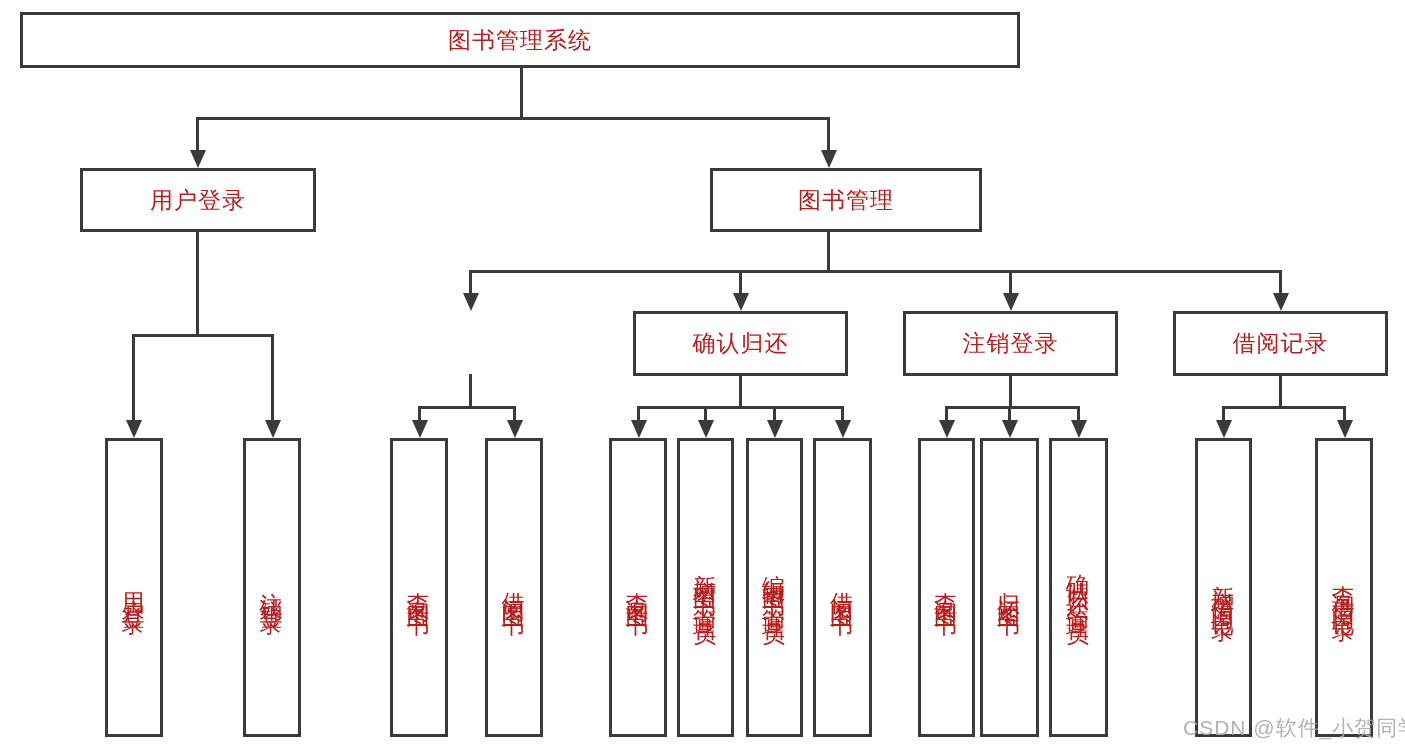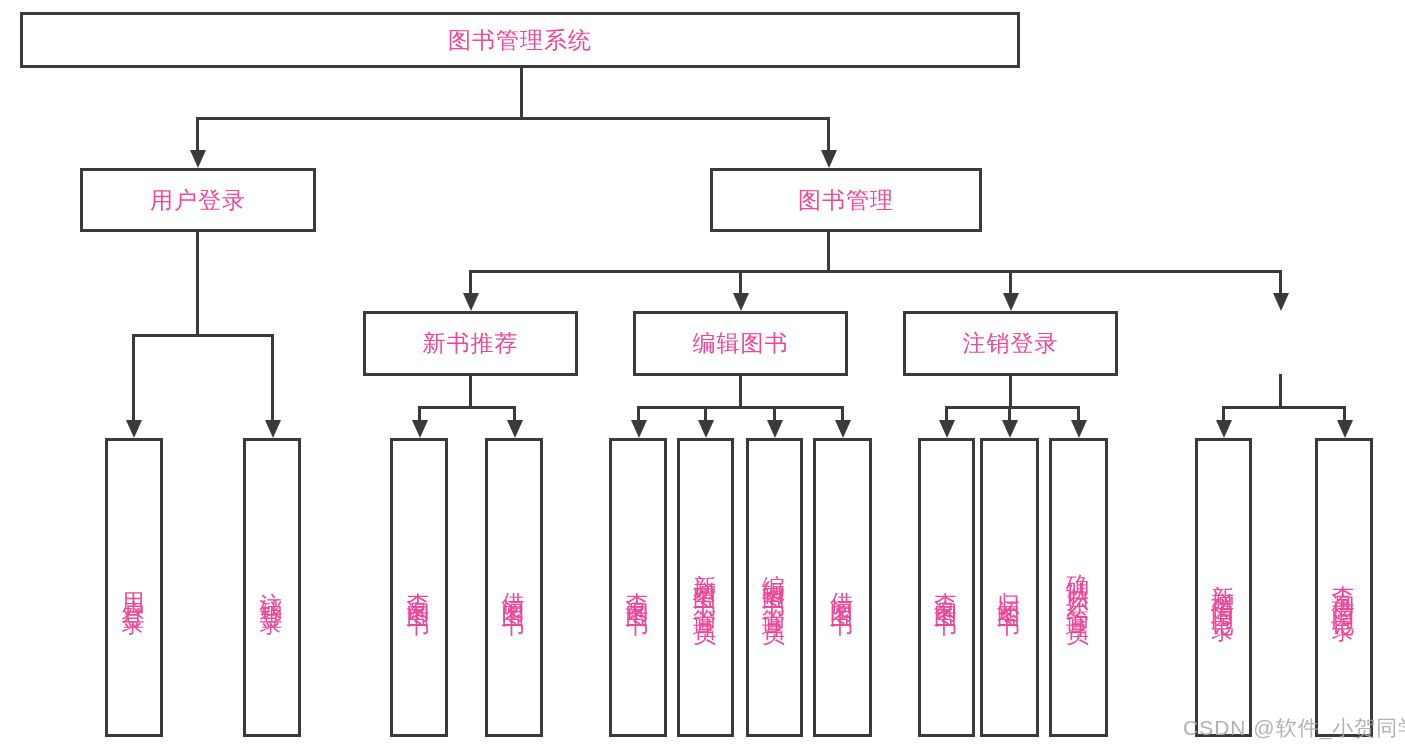--- a/index.html
+++ b/index.html
@@ -4,21 +4,21 @@
 <style>
   html,body { margin:0; padding:0; background:#fff; }
   .canvas {
     position:relative; width:1405px; height:747px; background:#ffffff;
     font-family:"Liberation Sans", sans-serif; overflow:hidden;
   }
   .box {
     position:absolute; box-sizing:border-box;
     border:3px solid #3a3a3a; background:#fff;
     display:flex; align-items:center; justify-content:center;
-    font-size:23px; color:#ec4899; letter-spacing:1px;
+    font-size:23px; color:#b91c1c; letter-spacing:1px;
   }
   .vbox {
     writing-mode:vertical-rl; -webkit-writing-mode:vertical-rl;
     text-orientation:mixed; letter-spacing:7px; font-size:23px;
   }
   .line { position:absolute; background:#3a3a3a; }
   .arrow { position:absolute; width:3px; background:#3a3a3a; }
   .arrow::after {
     content:""; position:absolute; top:100%; left:50%; margin-left:-8px;
     width:0; height:0;
@@ -51,23 +51,23 @@
   <div class="arrow" style="left:132px;top:334px;height:86px"></div>
   <div class="arrow" style="left:271px;top:334px;height:86px"></div>
 
   <div class="line" style="left:827px;top:231px;width:3px;height:42px"></div>
   <div class="line" style="left:469px;top:270px;width:813px;height:3px"></div>
   <div class="arrow" style="left:469px;top:270px;height:23px"></div>
   <div class="arrow" style="left:739px;top:270px;height:23px"></div>
   <div class="arrow" style="left:1009px;top:270px;height:23px"></div>
   <div class="arrow" style="left:1279px;top:270px;height:23px"></div>
 
-  <div class="box" style="left:363px;top:311px;width:215px;height:65px">新书推荐</div>
-  <div class="box" style="left:633px;top:311px;width:215px;height:65px">编辑图书</div>
+  <div class="box" style="left:633px;top:311px;width:215px;height:65px">确认归还</div>
   <div class="box" style="left:903px;top:311px;width:215px;height:65px">注销登录</div>
+  <div class="box" style="left:1173px;top:311px;width:215px;height:65px">借阅记录</div>
 
   <div class="line" style="left:469px;top:374px;width:3px;height:35px"></div>
   <div class="line" style="left:418px;top:406px;width:98px;height:3px"></div>
   <div class="arrow" style="left:418px;top:406px;height:14px"></div>
   <div class="arrow" style="left:513px;top:406px;height:14px"></div>
 
   <div class="line" style="left:739px;top:374px;width:3px;height:35px"></div>
   <div class="line" style="left:637px;top:406px;width:207px;height:3px"></div>
   <div class="arrow" style="left:637px;top:406px;height:14px"></div>
   <div class="arrow" style="left:704px;top:406px;height:14px"></div>

